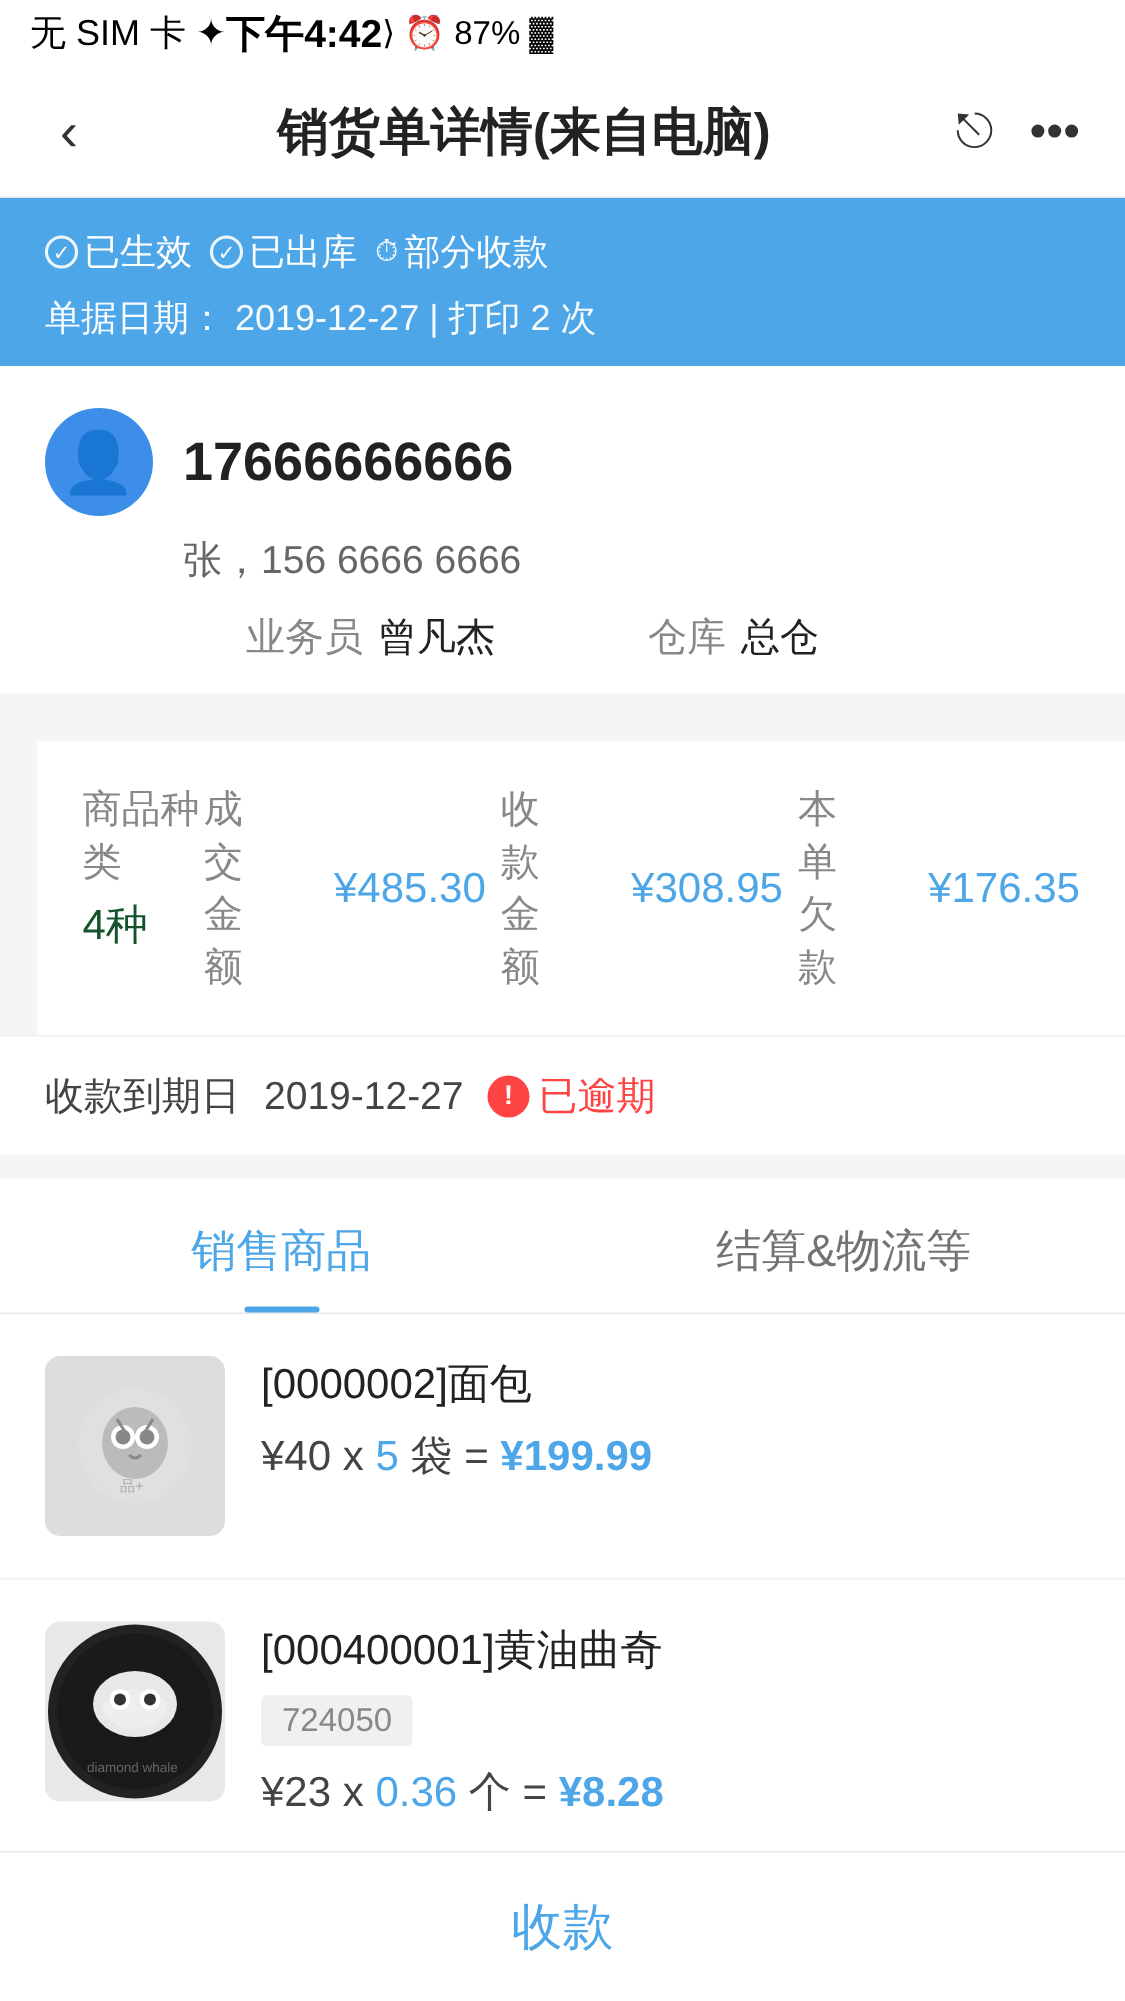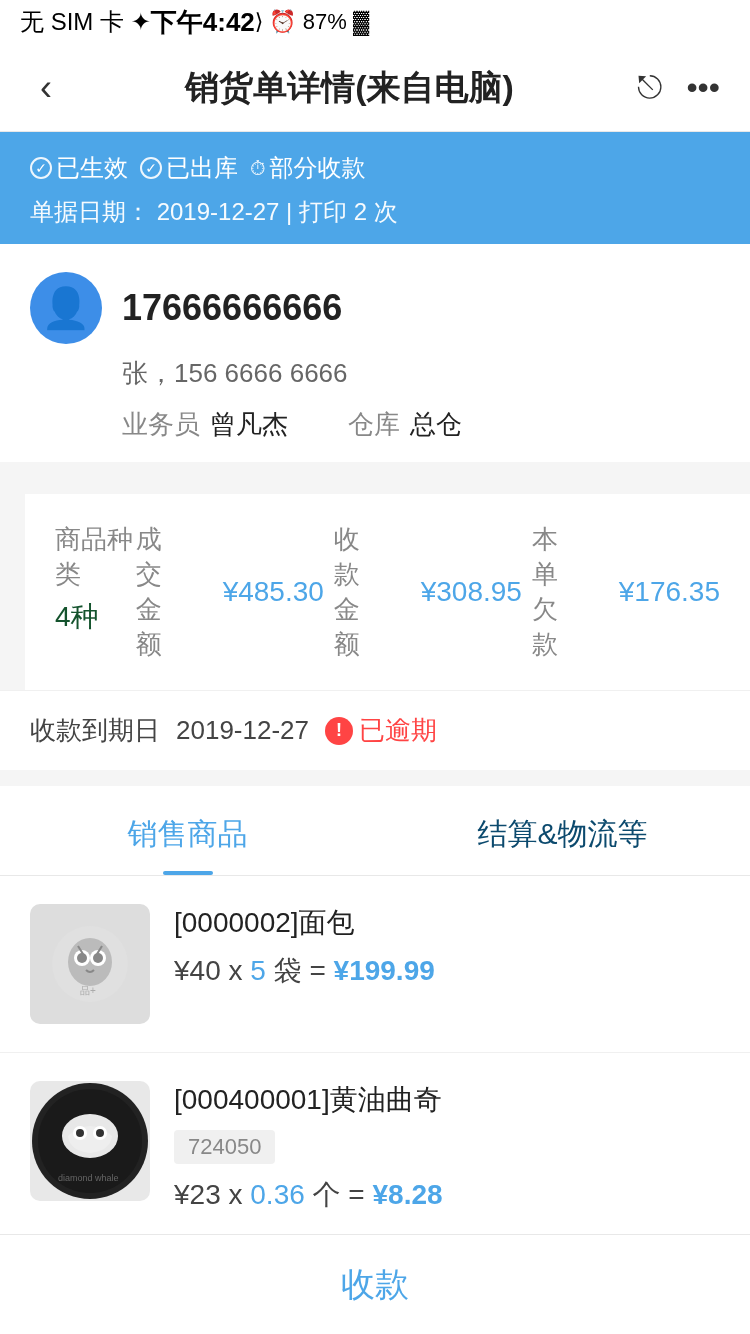--- a/index.html
+++ b/index.html
@@ -154,21 +154,21 @@
       display: flex;
       gap: 60px;
       font-size: 26px;
       color: #444;
       padding-left: 92px;
     }
     .meta-item {
       display: flex;
       gap: 10px;
     }
-    .meta-label { color: #888; }
+    .meta-label { color: #888; margin-left: 42px; }
     .meta-value { color: #222; }
 
     
     .divider {
       height: 16px;
       background: #f5f5f5;
     }
 
     
     .stats-section {
@@ -255,21 +255,21 @@
     .tabs-row {
       background: #fff;
       display: flex;
       border-bottom: 1px solid #e8e8e8;
     }
     .tab-item {
       flex: 1;
       text-align: center;
       padding: 28px 0 20px;
       font-size: 30px;
-      color: #0c4a6e;
+      color: #737373;
       position: relative;
       cursor: pointer;
     }
     .tab-item.active {
       color: #4da6e8;
     }
     .tab-item.active::after {
       content: '';
       position: absolute;
       bottom: 0;

